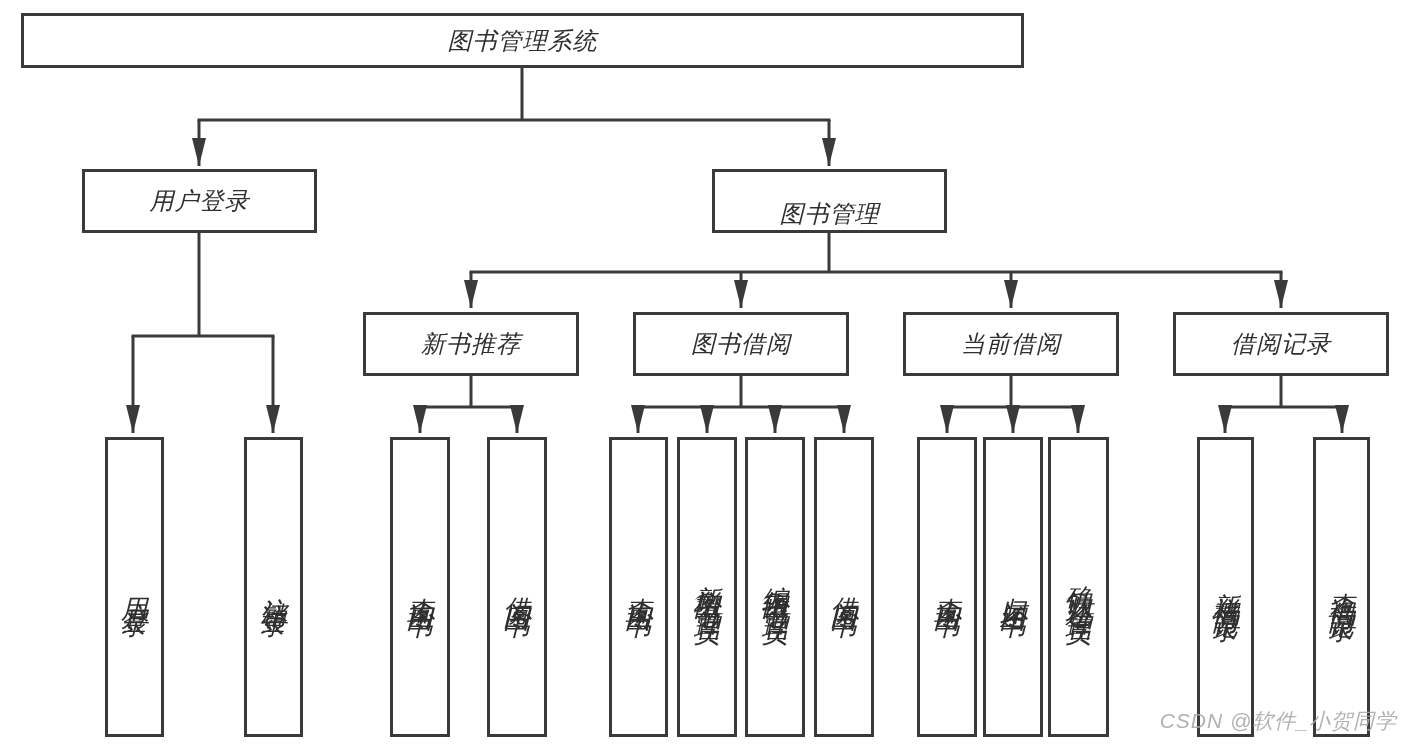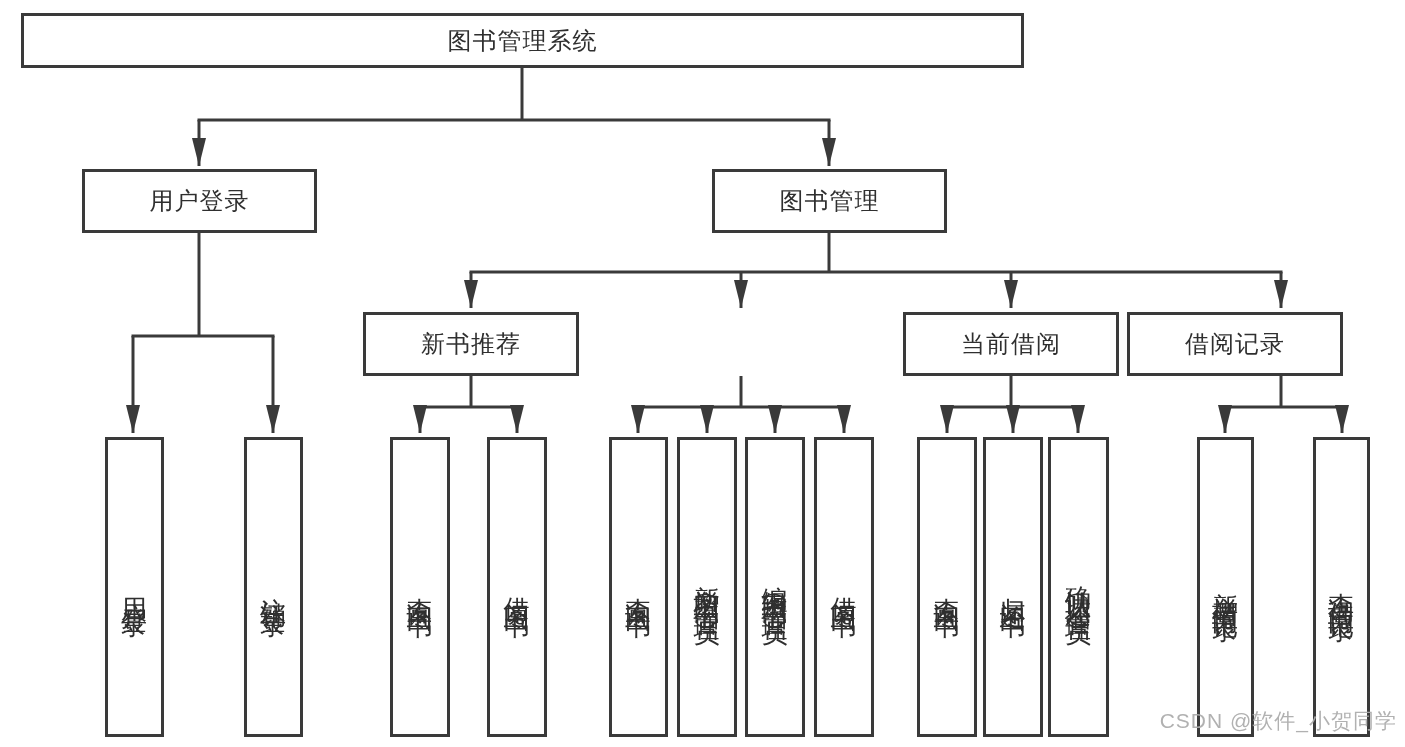--- a/index.html
+++ b/index.html
@@ -8,21 +8,21 @@
     --watermark:#ababab;
     --background:#ffffff;
   }
   html,body{margin:0;padding:0;}
   body{
     width:1405px;height:747px;
     background:var(--background);
     font-family:"Liberation Sans","DejaVu Sans",sans-serif;
     position:relative;overflow:hidden;
   }
-  .stage{position:absolute;inset:0;width:1405px;height:747px;}
+  .stage{position:absolute;inset:0;width:1405px;height:747px;font-style:italic;}
   .connectors{position:absolute;left:0;top:0;color:var(--line);}
   .node{
     position:absolute;box-sizing:border-box;
     border:3px solid var(--line);
     background:#fff;
     display:flex;align-items:center;justify-content:center;
     color:var(--text);
   }
   .h-label{font-size:24px;letter-spacing:1px;white-space:nowrap;}
   .root-box{left:21px;top:13px;width:1003px;height:55px;}
@@ -99,31 +99,34 @@
     </g>
   </svg>
 
   <div class="node root-box">
     <span class="h-label">图书管理系统</span>
   </div>
 
   <div class="node lvl2" style="left:82px;">
     <span class="h-label">用户登录</span>
   </div>
-  <div class="node lvl2" style="left:712px;">
+  <div class="node lvl2" style="left:712px;align-items:flex-end;">
     <span class="h-label">图书管理</span>
   </div>
 
   <div class="node lvl3" style="left:363px;justify-content:center;">
     <span class="h-label">新书推荐</span>
   </div>
+  <div class="node lvl3" style="left:633px;">
+    <span class="h-label">图书借阅</span>
+  </div>
   <div class="node lvl3" style="left:903px;">
     <span class="h-label">当前借阅</span>
   </div>
-  <div class="node lvl3" style="left:1127px;">
+  <div class="node lvl3" style="left:1173px;">
     <span class="h-label">借阅记录</span>
   </div>
 
   <div class="node leaf" style="left:105px;width:59px;">
     <span class="v-label">用户登录</span>
   </div>
   <div class="node leaf" style="left:244px;width:59px;">
     <span class="v-label">注销登录</span>
   </div>
 

